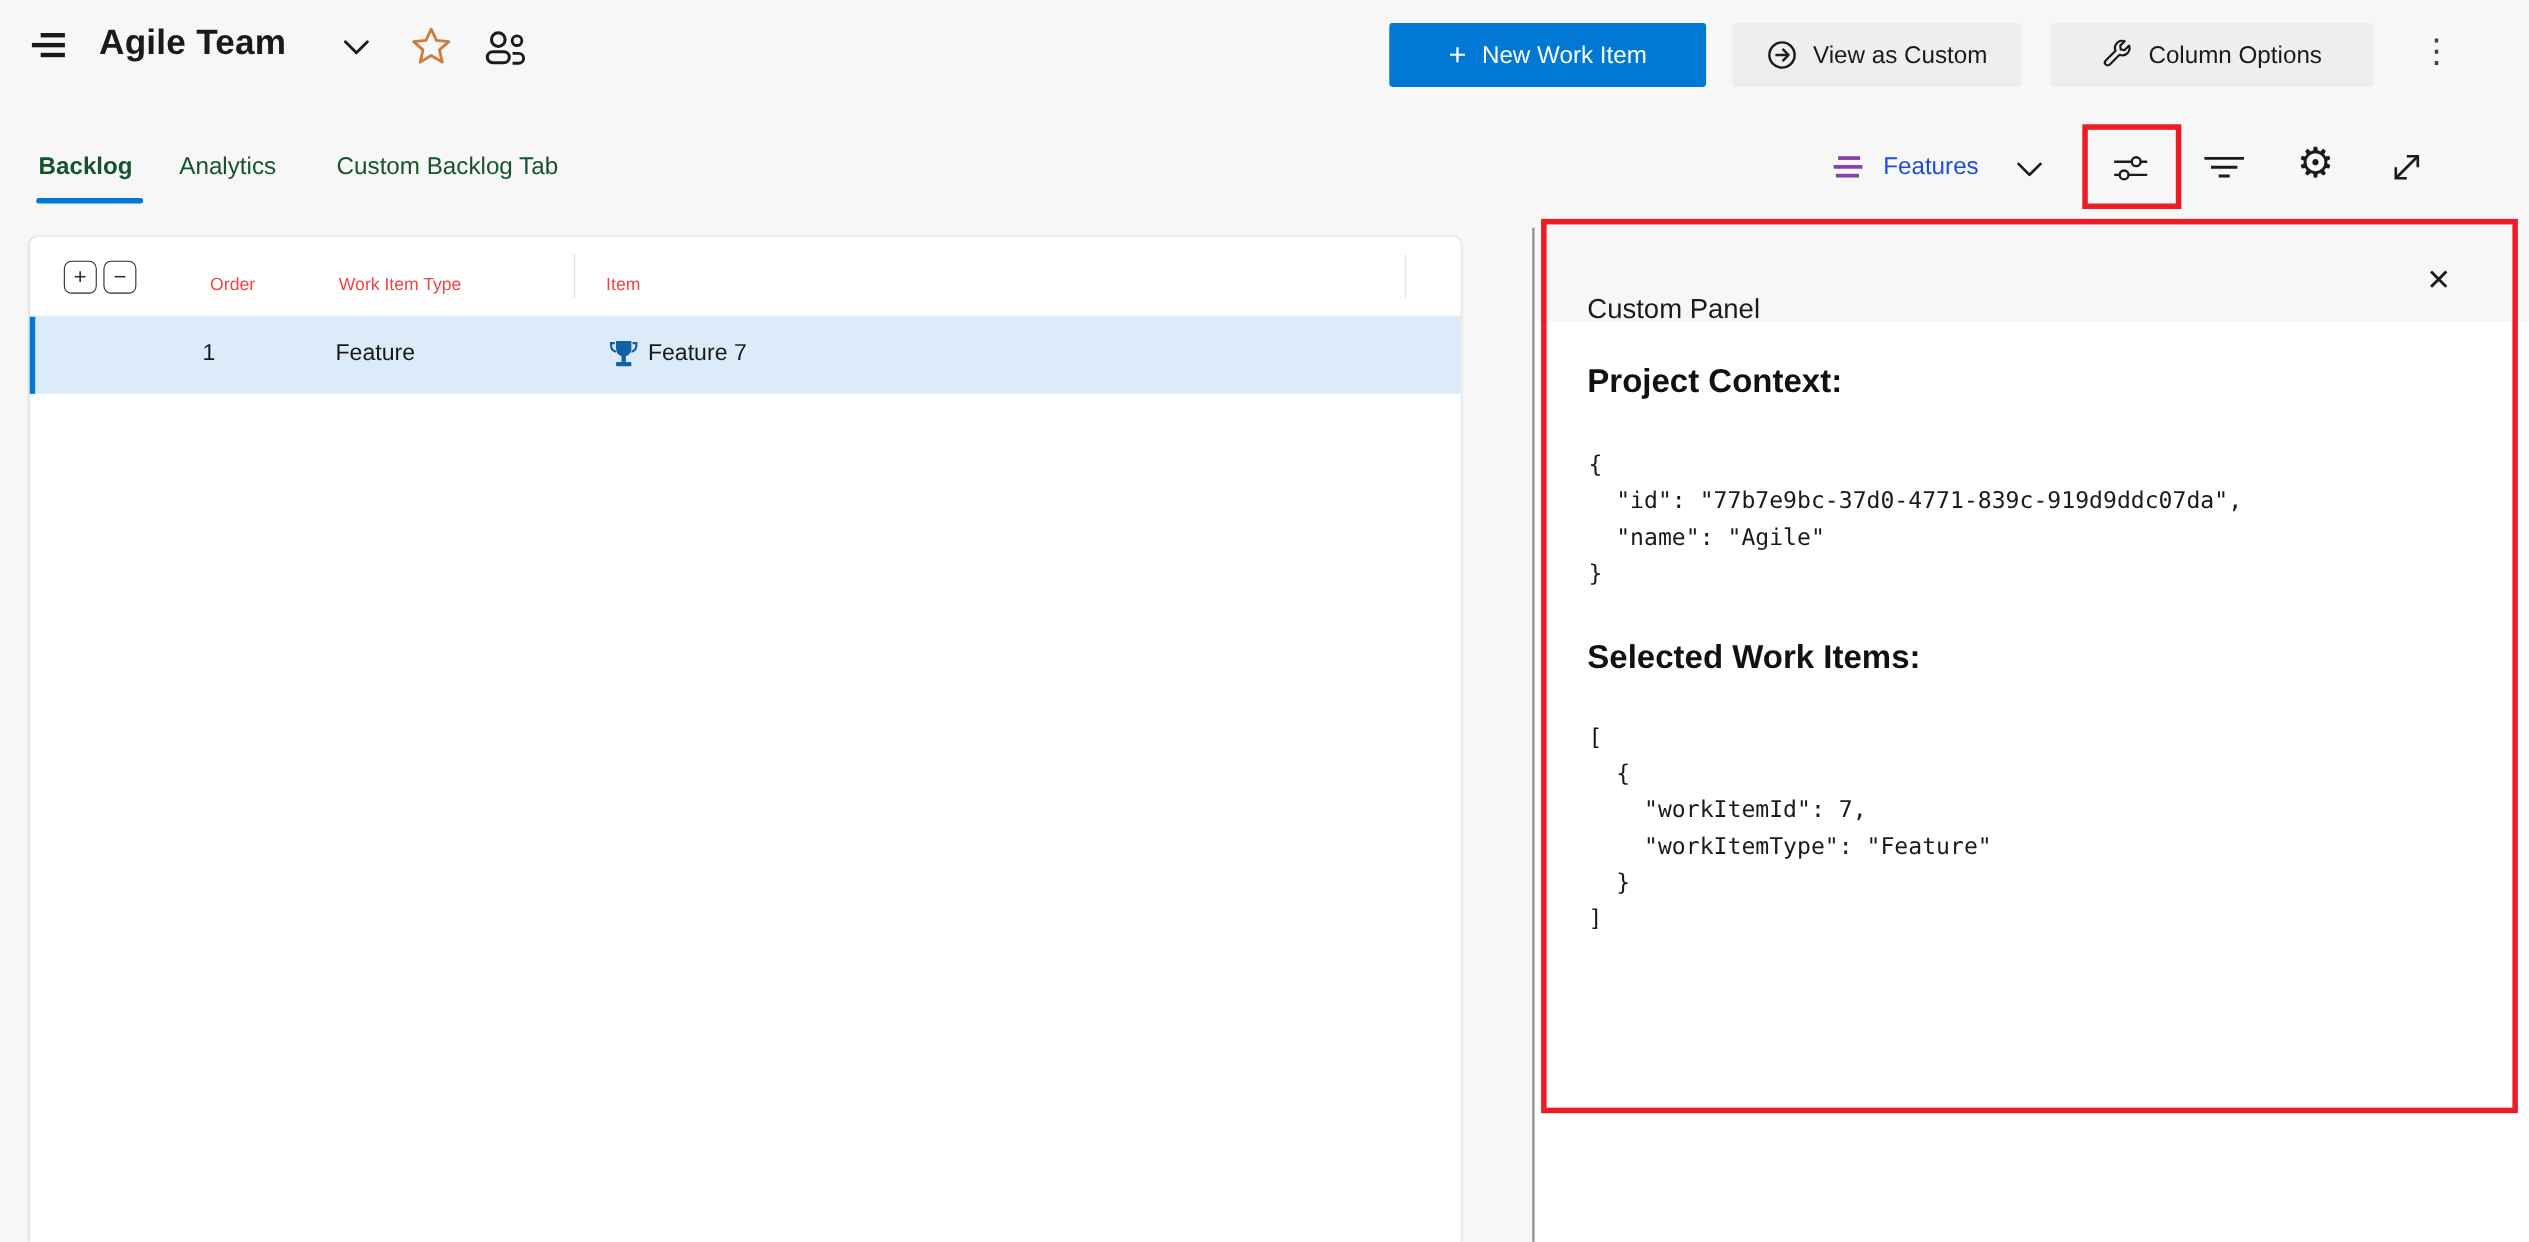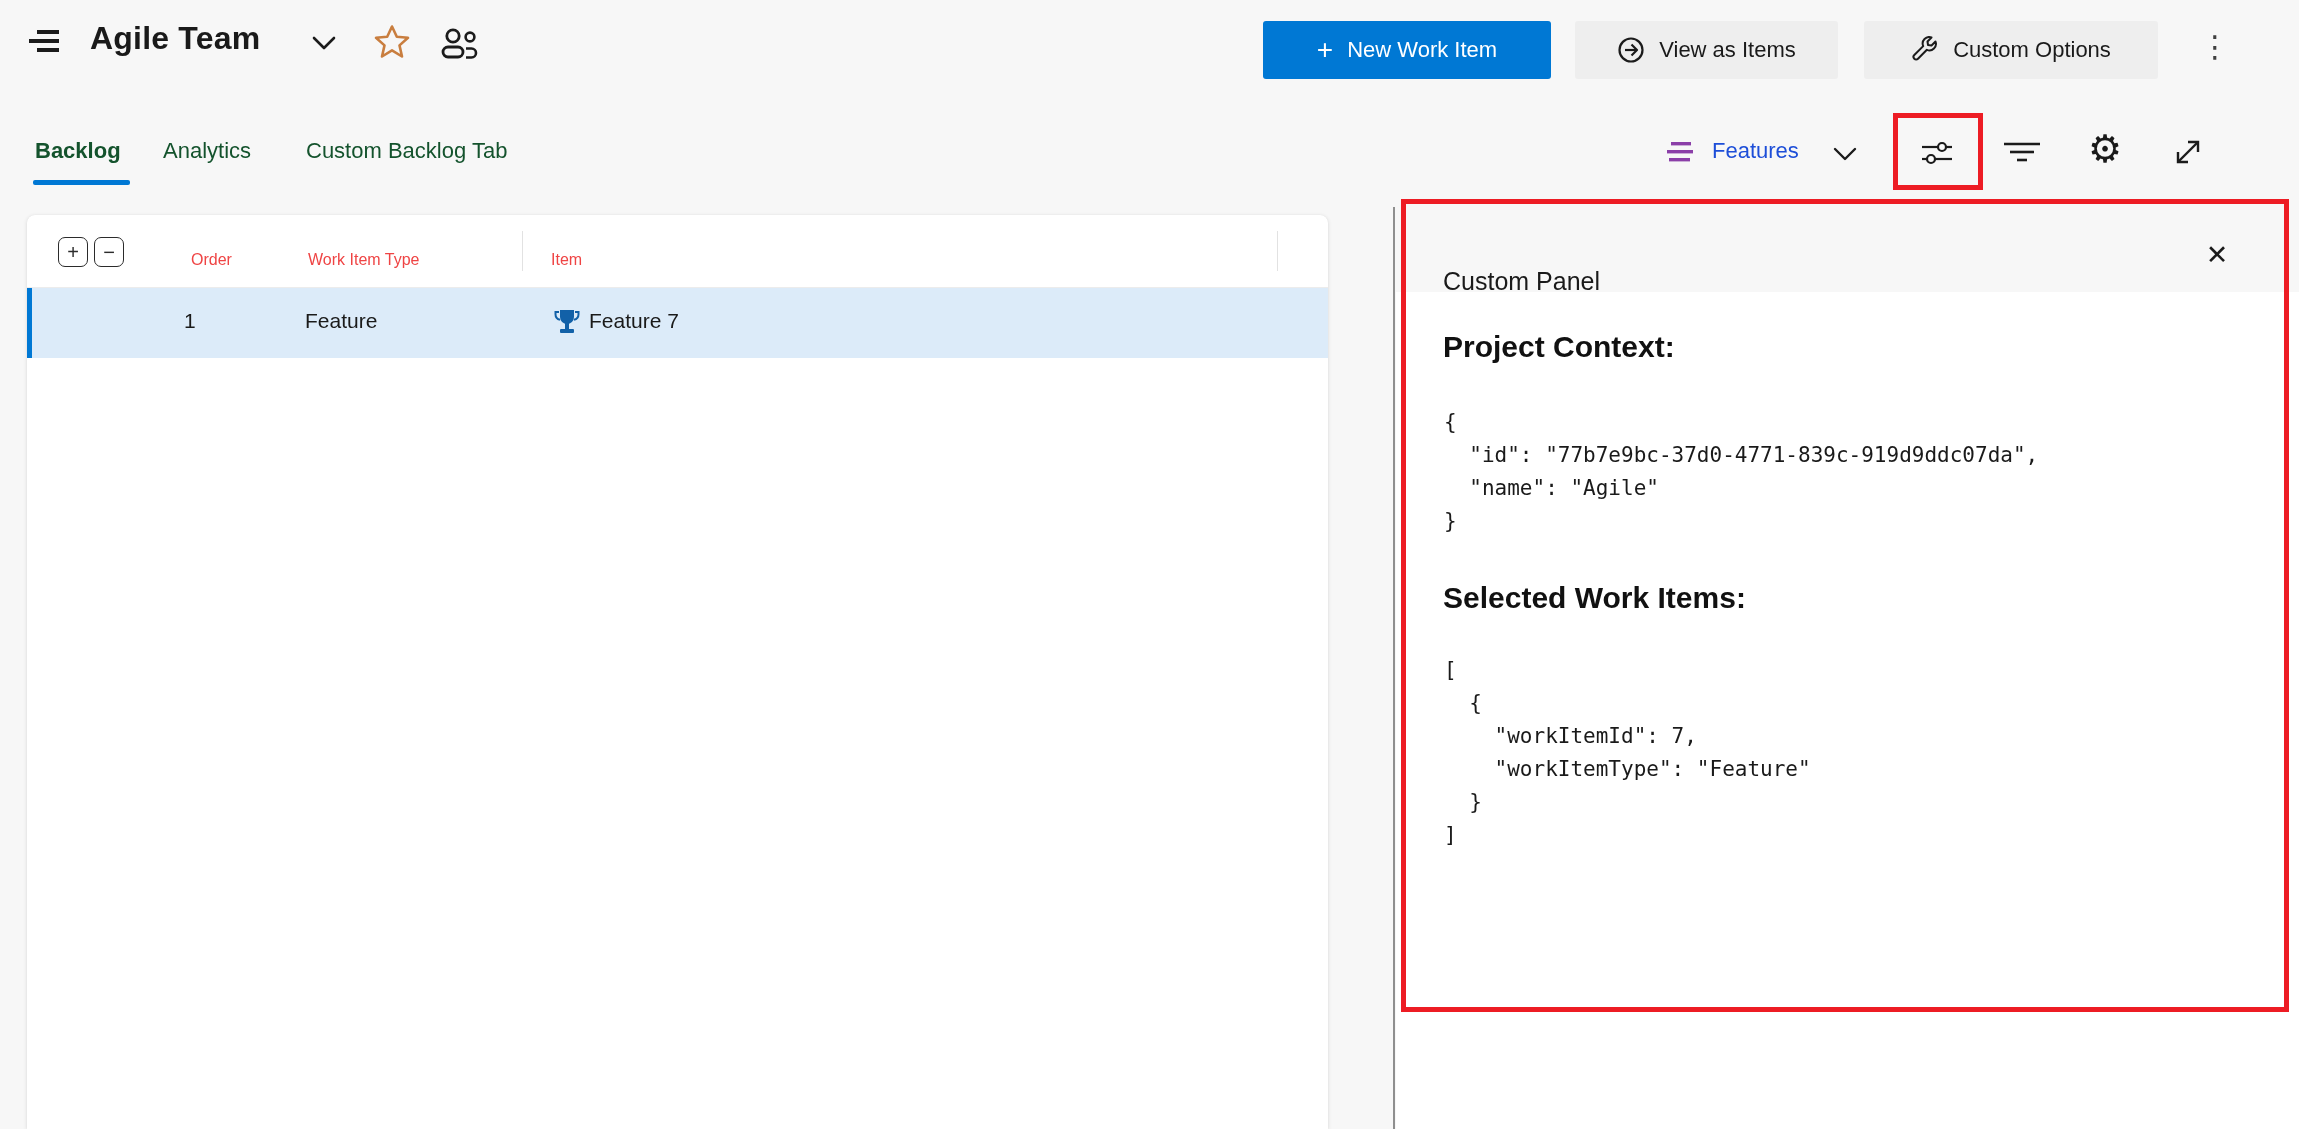--- a/index.html
+++ b/index.html
@@ -94,30 +94,30 @@
 </div>
 
 <div class="abs top-btn btn-standard" style="left:1575px;top:21px;width:263px;">
   <span class="icon-btn">
     <svg width="28" height="28" viewBox="0 0 28 28">
       <circle cx="14" cy="14" r="11.5" fill="none" stroke="#1b1b1b" stroke-width="2.2"></circle>
       <line x1="8" y1="14" x2="19" y2="14" stroke="#1b1b1b" stroke-width="2.2"></line>
       <polyline points="14.5,8.5 20,14 14.5,19.5" fill="none" stroke="#1b1b1b" stroke-width="2.2" stroke-linejoin="round"></polyline>
     </svg>
   </span>
-  <span>View as Items</span>
+  <span>View as Custom</span>
 </div>
 
 <div class="abs top-btn btn-standard" style="left:1864px;top:21px;width:294px;">
   <span class="icon-btn">
     <svg width="28" height="28" viewBox="0 0 28 28">
       <path d="M24.5 5.5a6.5 6.5 0 0 1-8.6 8.3L7 22.7a2.6 2.6 0 0 1-3.7-3.7l8.9-8.9a6.5 6.5 0 0 1 8.3-8.6l-4 4 .5 3.5 3.5.5z" fill="none" stroke="#1b1b1b" stroke-width="2" stroke-linejoin="round"></path>
     </svg>
   </span>
-  <span>Custom Options</span>
+  <span>Column Options</span>
 </div>
 
 <div class="abs icon-btn more-dots" style="left:2200px;top:32px;">⋮</div>
 
 <div class="abs tab active" style="left:35px;top:138px;">Backlog</div>
 <div class="abs tab-underline" style="left:33px;top:180px;width:97px;"></div>
 <div class="abs tab" style="left:163px;top:138px;">Analytics</div>
 <div class="abs tab" style="left:306px;top:138px;">Custom Backlog Tab</div>
 
 <div class="abs icon-btn" style="left:1666px;top:140px;">

